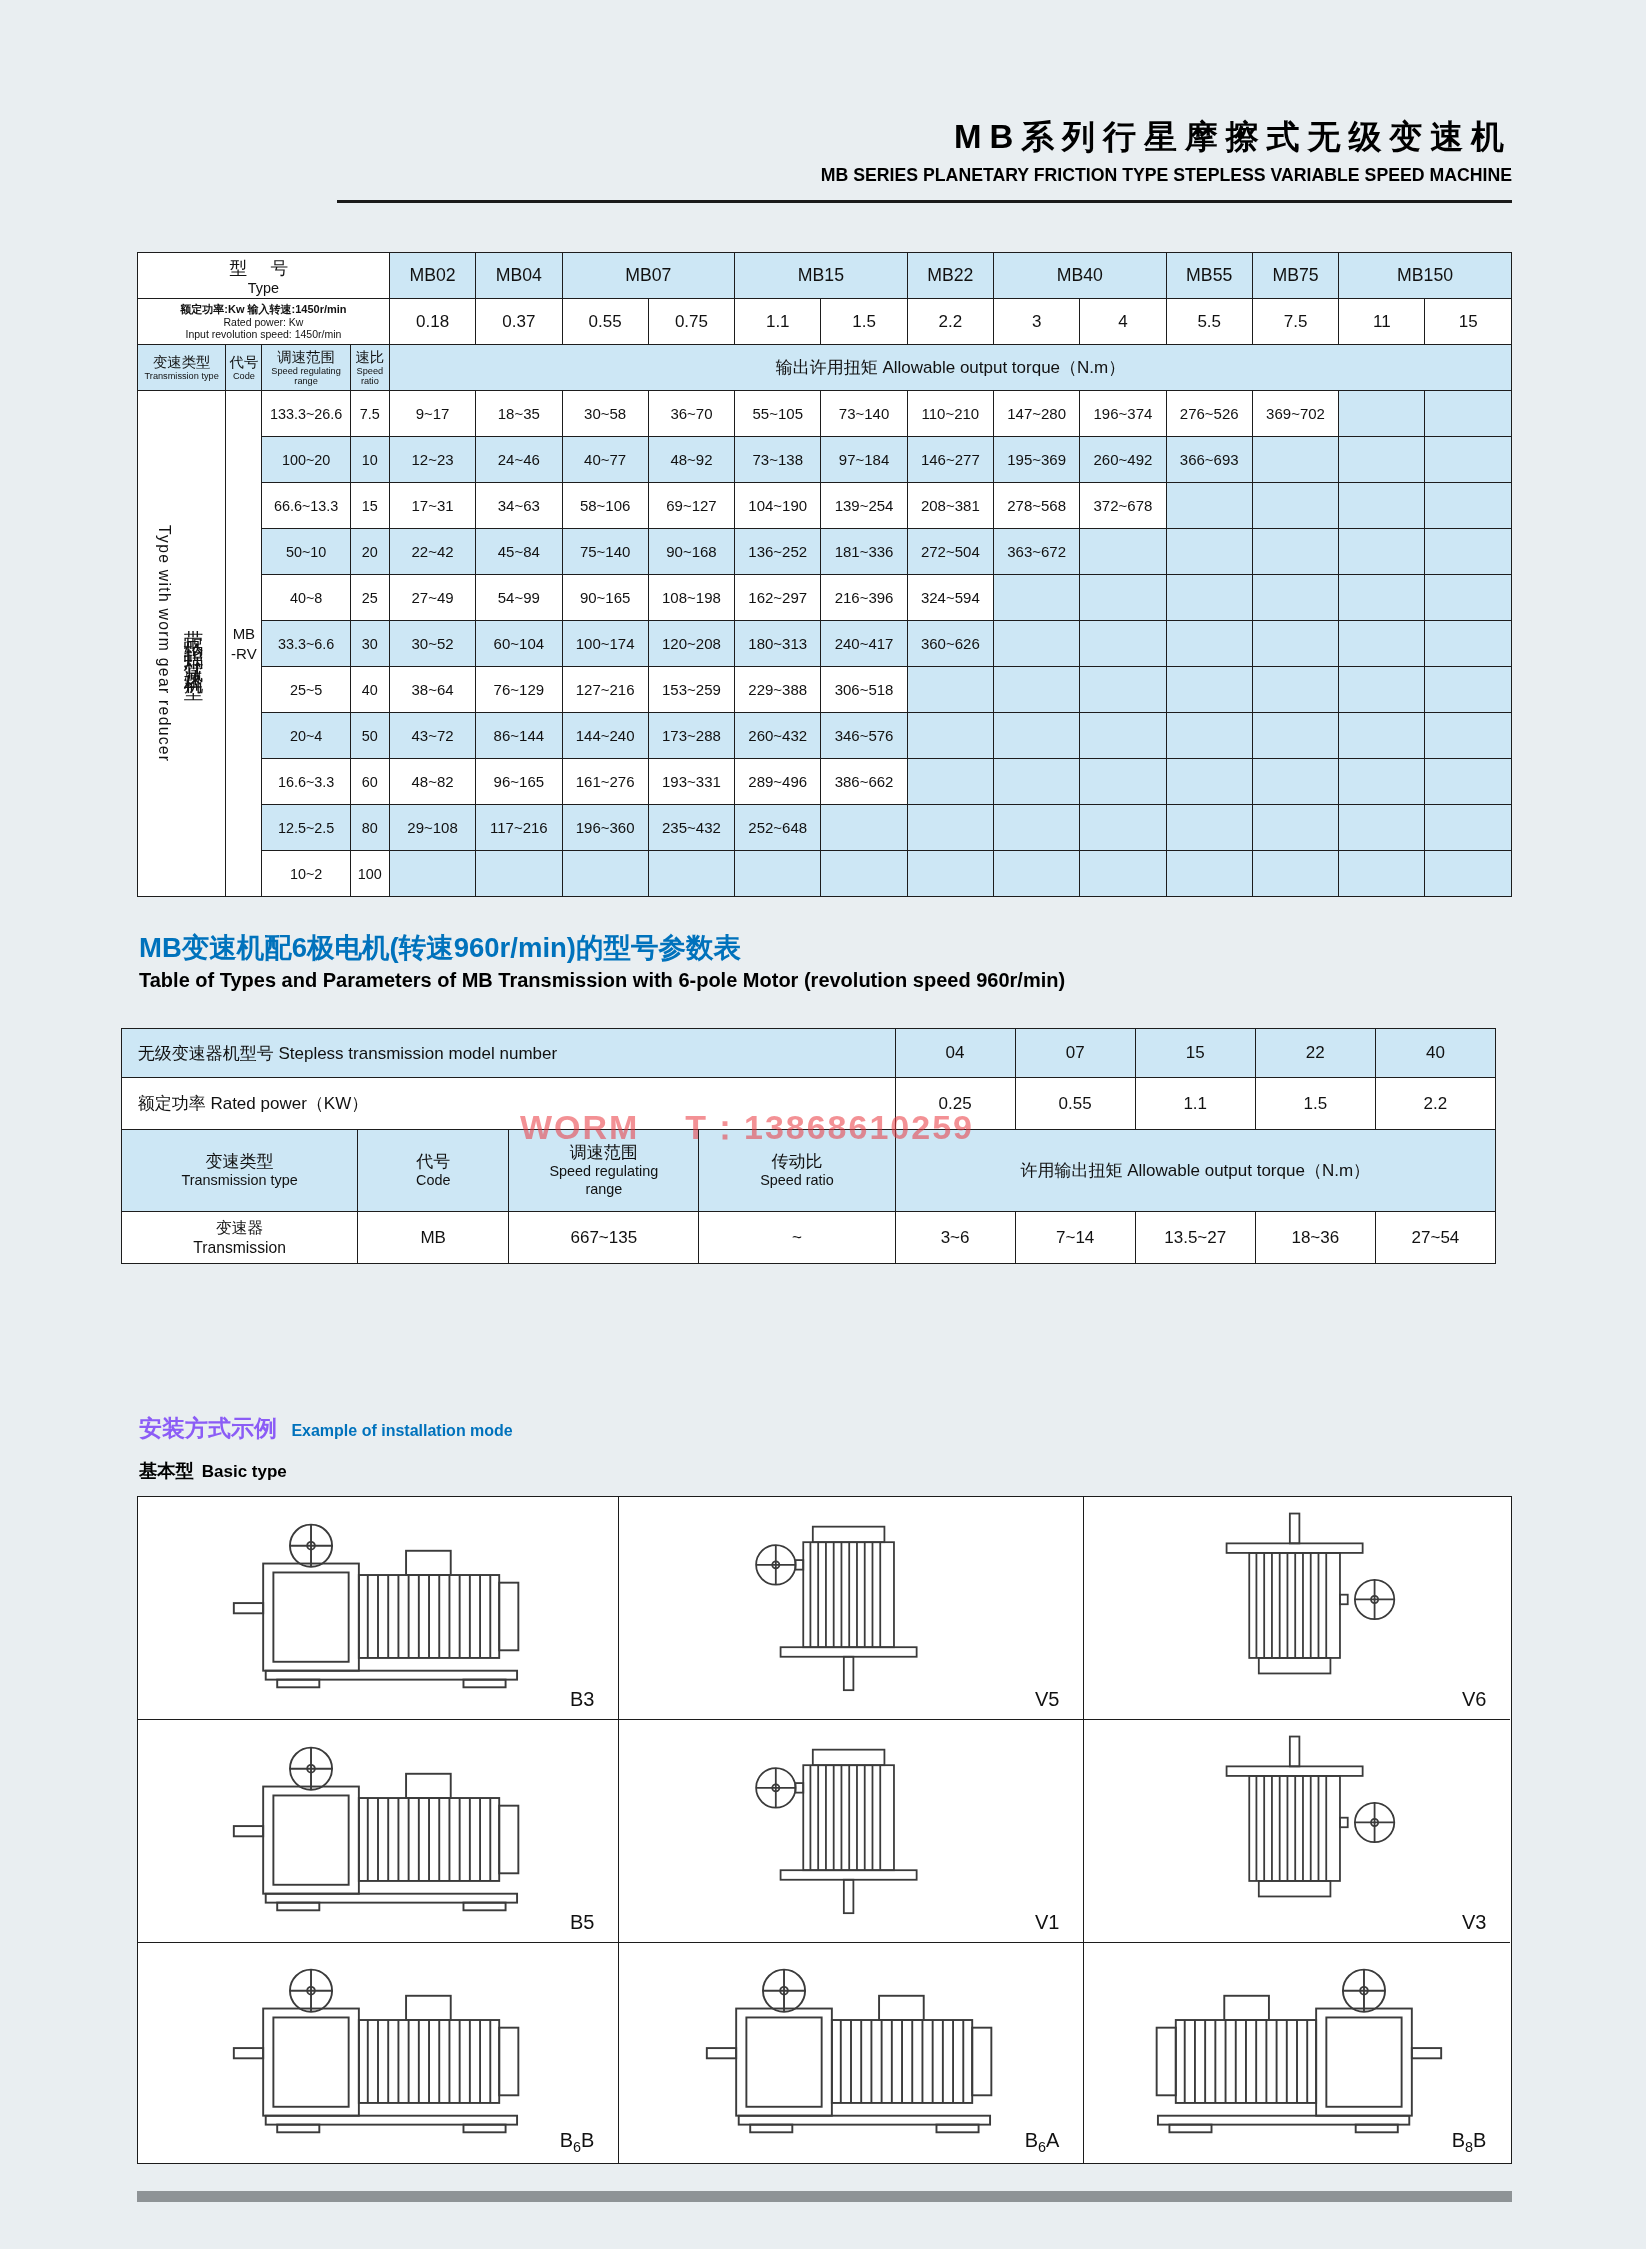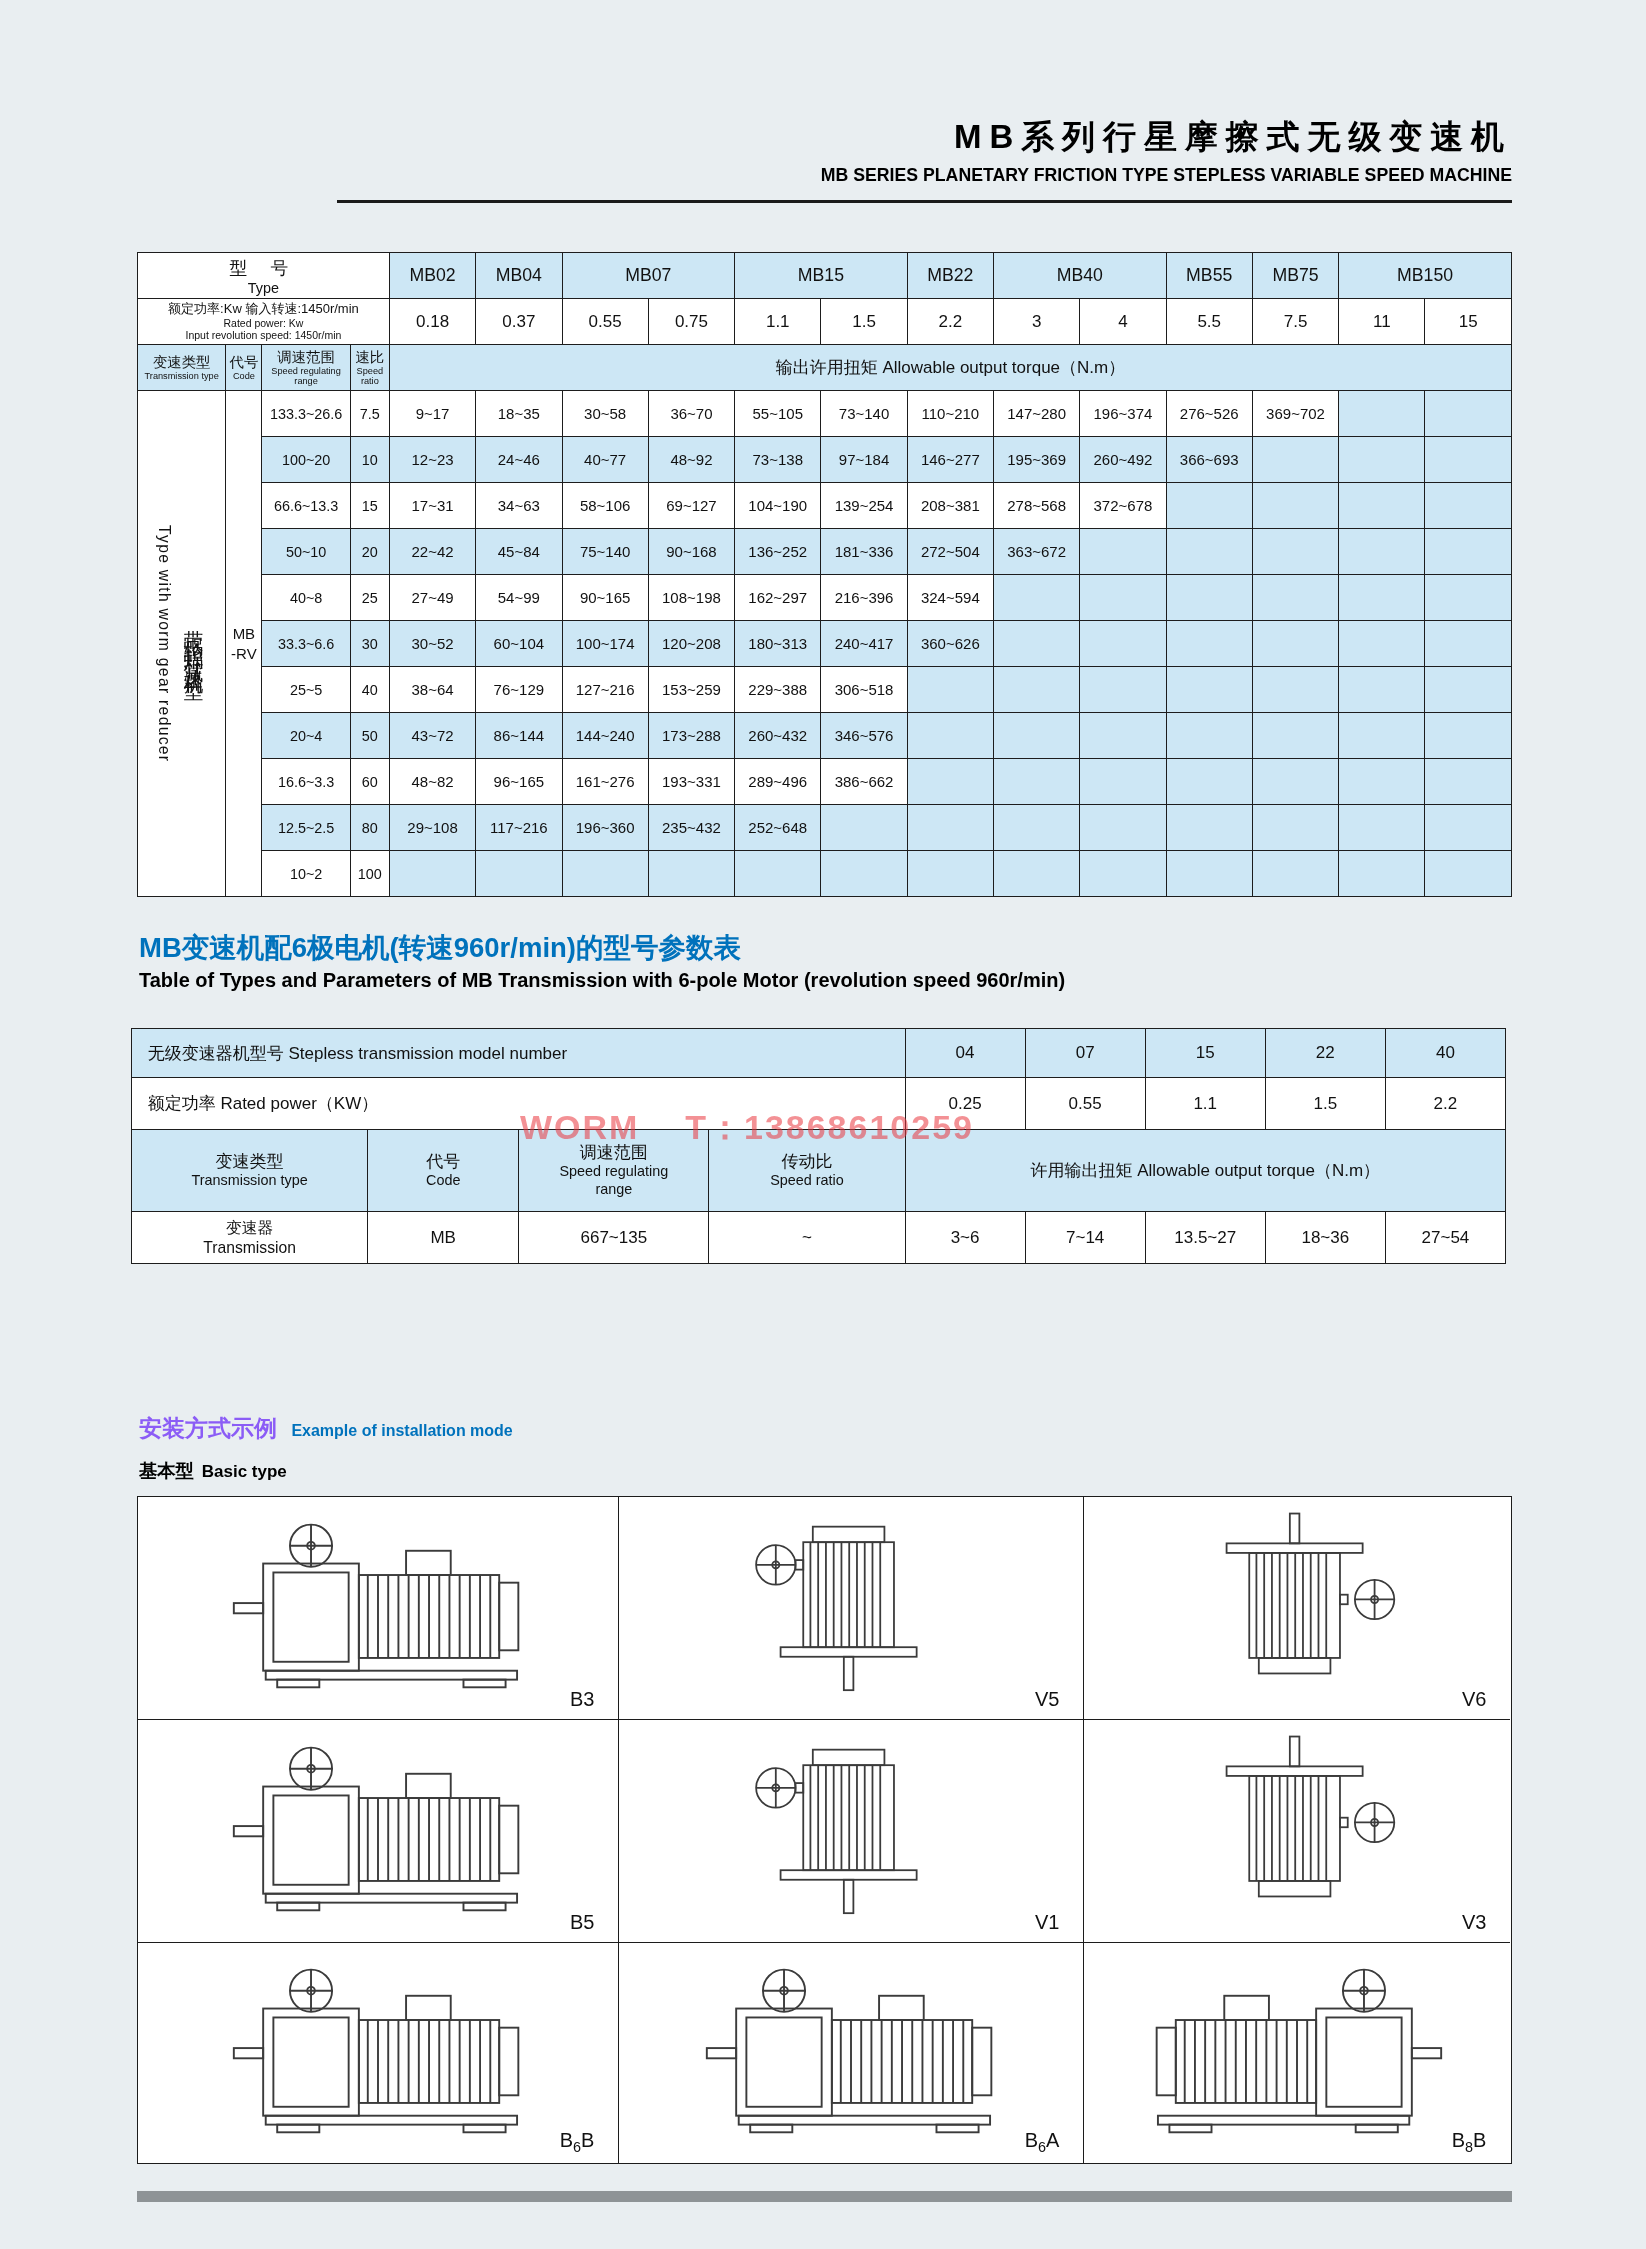--- a/index.html
+++ b/index.html
@@ -21,39 +21,39 @@
   .w{background:#ffffff;} .b{background:#cde7f5;}
   .pre{white-space:pre-line;}
 
   
   .t1{position:absolute;left:137px;top:252px;width:1375px;background:#f97316;}
   .t1 tr{height:46px;}
   .t1 .typehead .tcn{font-size:17.7px;letter-spacing:9.2px;}
   .t1 .typehead .ten{font-size:14.4px;}
   .t1 .model{font-size:17.7px;}
   .t1 .pw{font-size:17px;}
-  .t1 .powerhead .ph-cn{font-size:13px;line-height:1.15;}
+  .t1 .powerhead .ph-cn{font-size:11px;line-height:1.15;font-weight:bold;}
   .t1 .powerhead .ph-en{font-size:10.5px;line-height:1.15;}
   .t1 .colhead .ch-cn{font-size:14.4px;line-height:1.15;}
   .t1 .colhead .ch-en{font-size:9.2px;line-height:1.1;padding:0 1.3px;}
   .t1 .torquehead{font-size:17px;}
   .t1 td.rng{font-size:14.4px;}
   .t1 td.rat{font-size:14.4px;}
   .t1 td.tq{font-size:15px;}
   .t1 td.codecell{font-size:15px;line-height:1.3;}
   .vwrap{display:flex;align-items:center;justify-content:center;gap:7.9px;height:501px;}
   .ven{writing-mode:vertical-rl;font-size:15.7px;letter-spacing:1.3px;}
   .vcn{writing-mode:vertical-rl;font-size:19.6px;letter-spacing:6.5px;}
 
   
   .s2cn{position:absolute;left:139px;top:930px;font-size:27.5px;font-weight:bold;color:#0072bc;white-space:nowrap;}
   .s2en{position:absolute;left:139px;top:969px;font-size:20px;font-weight:bold;color:#000000;white-space:nowrap;}
 
   
-  .t2{position:absolute;left:131px;top:1028px;width:1375px;background:#c4b5fd;}
+  .t2{position:absolute;left:121px;top:1028px;width:1375px;background:#c4b5fd;}
   .t2 tr.ww td{background:#fff;}
   .t2 tr.bb td{background:#cde7f5;}
   .t2 td{font-size:17px;}
   .t2 .left{text-align:left;padding-left:15.7px;}
   .t2 .hcn{font-size:17px;line-height:1.2;}
   .t2 .hen{font-size:14.4px;line-height:1.2;}
   .t2 .typecell{font-size:15.7px;line-height:1.25;}
   .t2 tr.h75{height:49px;} .t2 tr.h80{height:52px;} .t2 tr.h125{height:82px;} .t2 tr.h180{height:118px;}
 
   

